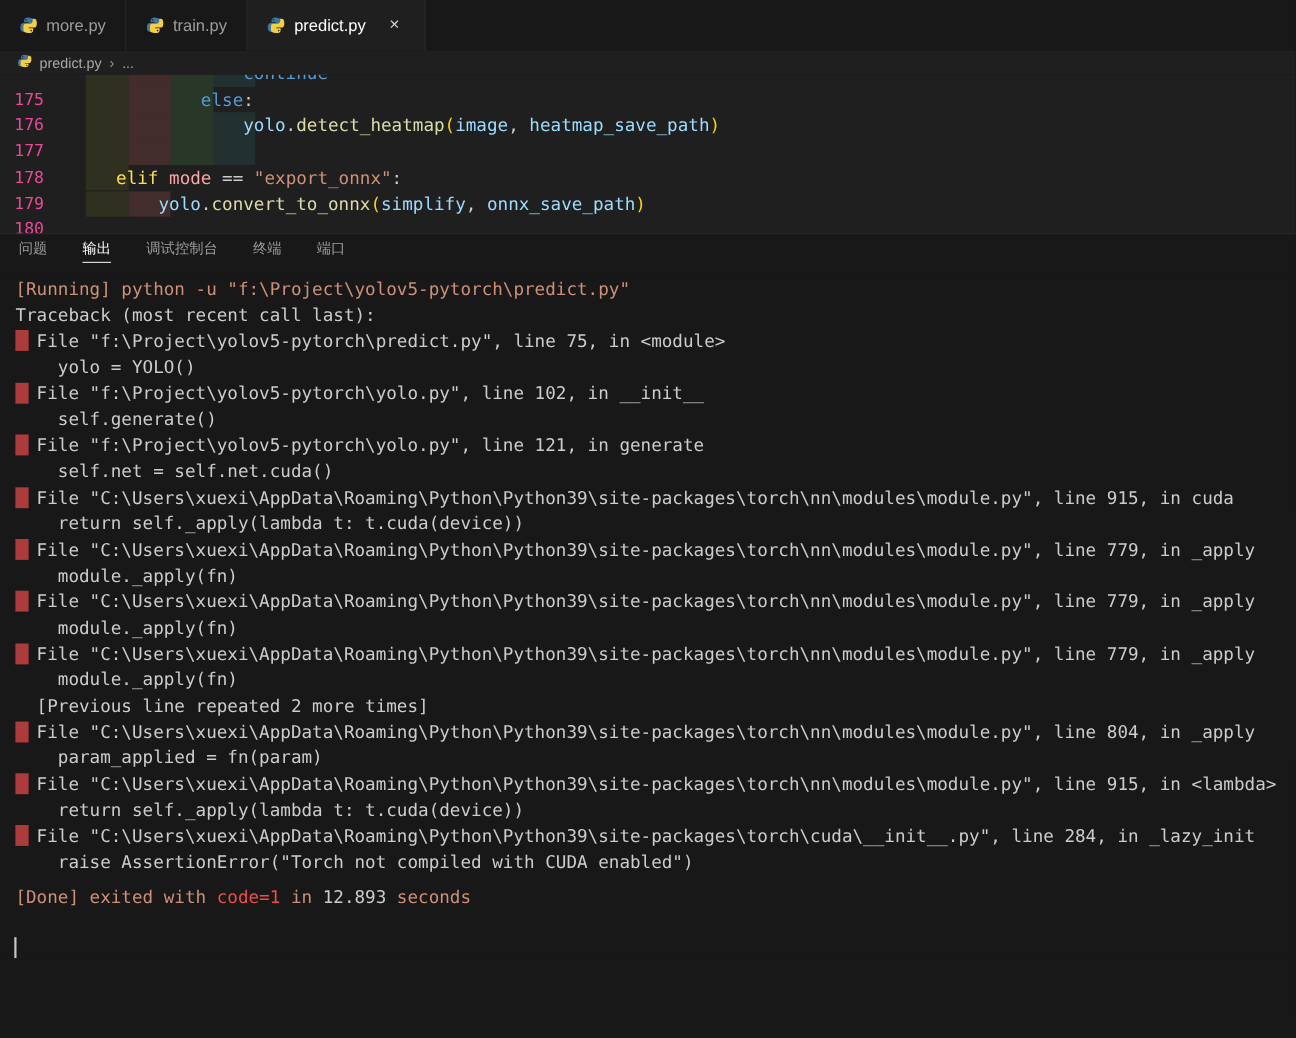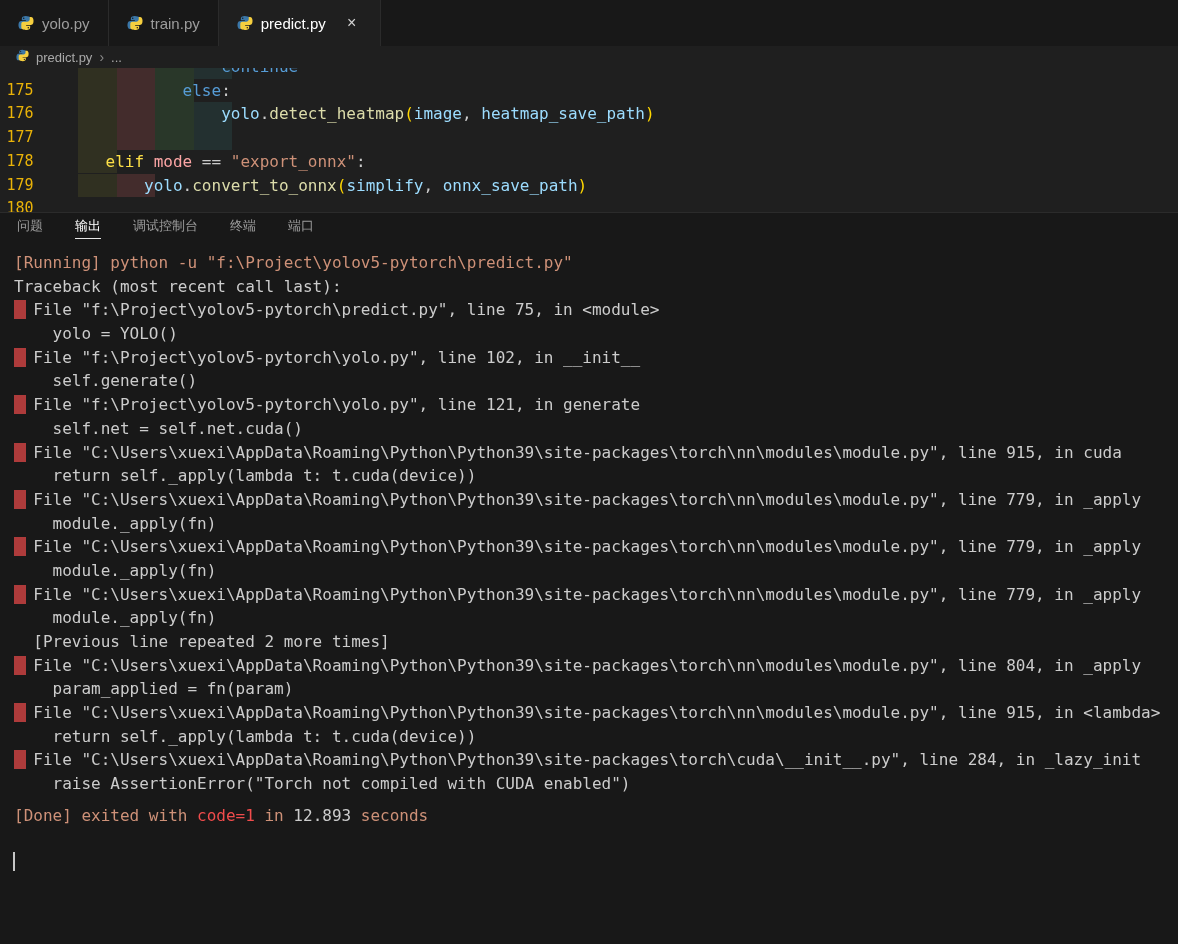--- a/index.html
+++ b/index.html
@@ -20,21 +20,21 @@
   
   .breadcrumb { height:22px; background:#1f1f1f; display:flex; align-items:center;
                 padding-left:16px; gap:7px; font-family:"Liberation Sans", sans-serif;
                 font-size:13px; color:#a9a9a9; }
   .breadcrumb .chev { color:#8a8a8a; font-size:14px; }
 
   
   .editor { position:relative; height:144px; background:#1f1f1f; overflow:hidden; font-size:16px; }
   .iblock { position:absolute; height:23.7px; }
   .lnum { position:absolute; left:0; width:40px; height:23.7px; line-height:23.7px;
-          text-align:center; color:#eab308; font-size:15px; }
+          text-align:right; color:#ec4899; font-size:15px; }
   .ecode { position:absolute; left:67px; height:23.7px; line-height:23.7px; white-space:pre; color:#cccccc; }
 
   
   .panel-header { height:36px; border-top:1px solid #2b2b2b; background:#181818;
                   display:flex; align-items:flex-start; padding-left:17px; gap:32px;
                   font-family:"Liberation Sans", sans-serif; font-size:13px; color:#9d9d9d; }
   .ptab { height:26px; display:flex; align-items:center; border-bottom:1px solid transparent; cursor:pointer; }
   .ptab.active { color:#ffffff; border-bottom-color:#e7e7e7; }
 
   
@@ -49,21 +49,21 @@
 <body>
 
 <div class="tabbar" id="tabbar">
     <div class="tab">
       <span class="ticon">
         <svg width="16" height="16" viewBox="0 0 64 64">
           <path fill="#3B77A8" d="M31.6 4c-5 0-9.8.9-12.8 3.1-2.5 1.9-3.4 4.4-3.4 7.3v6.9h16v2.3H12.9c-4.6 0-8.6 2.8-9.9 8-1.4 6-1.5 9.8 0 16 1.2 4.7 4 8 8.6 8h5.5v-8.3c0-5.2 4.5-9.8 9.9-9.8h15.9c4.4 0 7.9-3.6 7.9-8V14.4c0-4.3-3.6-7.5-7.9-8.2C37.6 5.4 34 4 31.6 4zm-8.7 5.6c1.7 0 3 1.4 3 3.1 0 1.7-1.3 3-3 3-1.6 0-3-1.3-3-3 0-1.7 1.4-3.1 3-3.1z"></path>
           <path fill="#F6CF3F" d="M32.4 60c5 0 9.8-.9 12.8-3.1 2.5-1.9 3.4-4.4 3.4-7.3v-6.9h-16v-2.3h18.5c4.6 0 8.6-2.8 9.9-8 1.4-6 1.5-9.8 0-16-1.2-4.7-4-8-8.6-8h-5.5v8.3c0 5.2-4.5 9.8-9.9 9.8H21.1c-4.4 0-7.9 3.6-7.9 8v15.1c0 4.3 3.6 7.5 7.9 8.2 5.3.8 8.9 2.2 11.3 2.2zm8.7-5.6c-1.7 0-3-1.4-3-3.1 0-1.7 1.3-3 3-3 1.6 0 3 1.3 3 3 0 1.7-1.4 3.1-3 3.1z"></path>
         </svg>
       </span>
-      <span class="lbl">yolo.py</span>
+      <span class="lbl">more.py</span>
     </div>
     <div class="tab">
       <span class="ticon">
         <svg width="16" height="16" viewBox="0 0 64 64">
           <path fill="#3B77A8" d="M31.6 4c-5 0-9.8.9-12.8 3.1-2.5 1.9-3.4 4.4-3.4 7.3v6.9h16v2.3H12.9c-4.6 0-8.6 2.8-9.9 8-1.4 6-1.5 9.8 0 16 1.2 4.7 4 8 8.6 8h5.5v-8.3c0-5.2 4.5-9.8 9.9-9.8h15.9c4.4 0 7.9-3.6 7.9-8V14.4c0-4.3-3.6-7.5-7.9-8.2C37.6 5.4 34 4 31.6 4zm-8.7 5.6c1.7 0 3 1.4 3 3.1 0 1.7-1.3 3-3 3-1.6 0-3-1.3-3-3 0-1.7 1.4-3.1 3-3.1z"></path>
           <path fill="#F6CF3F" d="M32.4 60c5 0 9.8-.9 12.8-3.1 2.5-1.9 3.4-4.4 3.4-7.3v-6.9h-16v-2.3h18.5c4.6 0 8.6-2.8 9.9-8 1.4-6 1.5-9.8 0-16-1.2-4.7-4-8-8.6-8h-5.5v8.3c0 5.2-4.5 9.8-9.9 9.8H21.1c-4.4 0-7.9 3.6-7.9 8v15.1c0 4.3 3.6 7.5 7.9 8.2 5.3.8 8.9 2.2 11.3 2.2zm8.7-5.6c-1.7 0-3-1.4-3-3.1 0-1.7 1.3-3 3-3 1.6 0 3 1.3 3 3 0 1.7-1.4 3.1-3 3.1z"></path>
         </svg>
       </span>
       <span class="lbl">train.py</span>
     </div>

